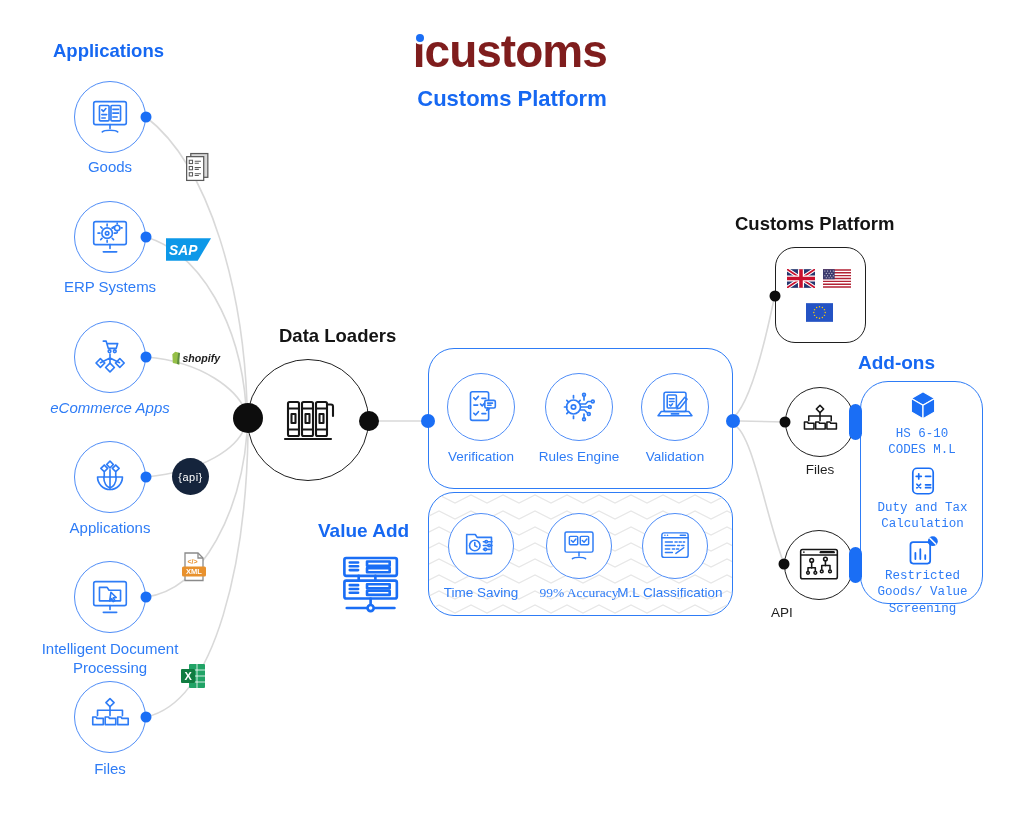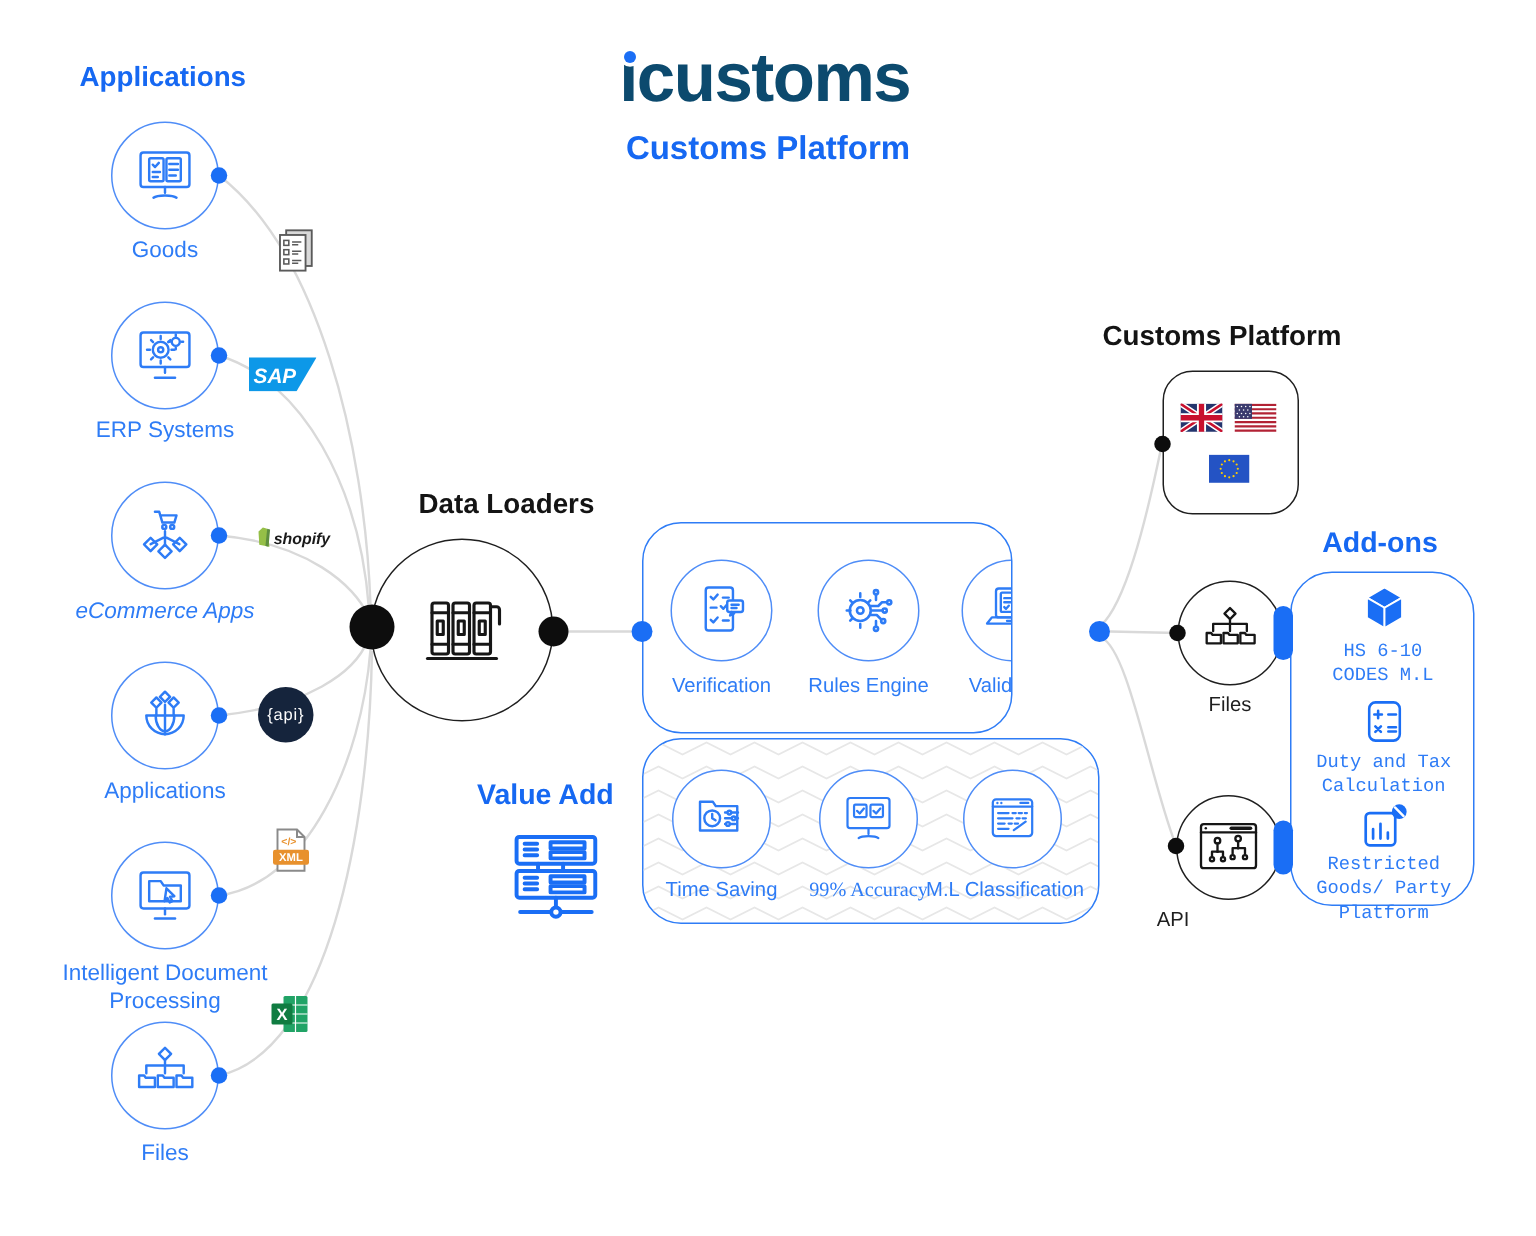--- a/index.html
+++ b/index.html
@@ -6,21 +6,21 @@
   .canvas{position:relative;width:1024px;height:824px;background:#fff;overflow:hidden;
           font-family:"Liberation Sans",sans-serif;}
   svg{display:block;}
   .layer{position:absolute;left:0;top:0;pointer-events:none;}
   .lines-layer{z-index:0;}
   .dots-layer{z-index:6;}
   .abs{position:absolute;}
   
   .logo-wrap{position:absolute;top:28px;left:0;width:100%;text-align:center;z-index:2;}
   .logo{position:relative;display:inline-block;font-size:46px;font-weight:700;
-        letter-spacing:-1px;color:#0c4a6e;line-height:1;}
+        letter-spacing:-1px;color:#7f1d1d;line-height:1;}
   .logo-dot{position:absolute;left:2px;top:7px;width:8px;height:8px;border-radius:50%;
         background:#1a6ef5;box-shadow:0 0 0 2.5px #fff;}
   .subtitle{position:absolute;top:86px;left:0;width:100%;text-align:center;
         font-size:22px;font-weight:700;color:#1668f2;z-index:2;}
   
   .sec-title{position:absolute;font-size:18.5px;font-weight:700;z-index:2;}
   .t-blue{color:#1668f2;}
   .t-black{color:#141414;}
   
   .circ-blue{position:absolute;width:72px;height:72px;border-radius:50%;
@@ -216,21 +216,21 @@
           <rect x="29.5" y="20" width="4" height="9"></rect>
         <rect x="40" y="8" width="11" height="34" rx="1.5"></rect>
         <path d="M40 14.5h11M40 35.5h11"></path>
           <rect x="43.5" y="20" width="4" height="9"></rect>
         <path d="M51.5 10.5h3.5a2 2 0 0 1 2 2V22"></path>
         <path d="M9 45h46"></path>
       </g>
     </svg>
   </div>
 
-  <div class="round-box-blue" style="left:428px;top:348px;width:247px;height:141px;">
+  <div class="round-box-blue" style="left:428px;top:348px;width:305px;height:141px;">
     <div class="proc-circ" style="left:18px;top:24px;">
       <svg width="42" height="42" viewBox="0 0 44 44">
         <g fill="none" stroke="#2e7cf6" stroke-width="1.7" stroke-linecap="round" stroke-linejoin="round">
           <rect x="11" y="6" width="19" height="30" rx="2"></rect>
           <path d="M14.5 12.5l1.8 1.8 3-3.4"></path>
             <path d="M23 13h4"></path>
           <path d="M14.5 20h4"></path>
             <path d="M21.5 19l1.8 1.8 3-3.4"></path>
           <path d="M14.5 28.5l1.8 1.8 3-3.4"></path>
             <path d="M23 29h4"></path>
@@ -440,21 +440,21 @@
           <path d="M31 15.5v5"></path>
         <path d="M31 20.5h-4v4"></path>
           <circle cx="27" cy="27" r="1.5"></circle>
         <path d="M31 20.5h5v4"></path>
           <circle cx="36" cy="27" r="1.5"></circle>
       </g>
     </svg>
   </div>
   <div class="k-label" style="left:752px;top:605px;width:60px;">API</div>
 
-  <div class="sec-title t-blue" style="left:858px;top:352px;width:124px;text-align:center;font-size:19px;">Add-ons</div>
+  <div class="sec-title t-blue" style="left:858px;top:352px;width:124px;font-size:19px;">Add-ons</div>
   <div class="round-box-blue" style="left:860px;top:381px;width:123px;height:223px;border-radius:28px;overflow:visible;font-family:Liberation Mono, monospace;">
     <svg class="abs" style="left:44px;top:7px;" width="36" height="36" viewBox="0 0 40 40">
       <g fill="#1a6ef5" stroke="#fff" stroke-width="1.4" stroke-linejoin="round">
         <path d="M20 3l13 7.5L20 18 7 10.5z"></path>
         <path d="M7 10.5v15L20 33V18z"></path>
         <path d="M33 10.5v15L20 33V18z"></path>
       </g>
     </svg>
     <div class="addon-item-label" style="left:22px;top:44px;width:78px;">HS 6-10 CODES M.L</div>
     <svg class="abs" style="left:45px;top:82px;" width="34" height="34" viewBox="0 0 40 40">
@@ -468,21 +468,21 @@
     </svg>
     <div class="addon-item-label" style="left:14px;top:118px;width:95px;">Duty and Tax Calculation</div>
     <svg class="abs" style="left:44px;top:152px;" width="36" height="34" viewBox="0 0 40 38">
       <g fill="none" stroke="#1a6ef5" stroke-width="2" stroke-linecap="round" stroke-linejoin="round">
         <rect x="6" y="9" width="22" height="24" rx="3"></rect>
         <path d="M11.5 28v-7M17 28v-11M22.5 28v-4.5"></path>
       </g>
       <circle cx="31" cy="8" r="5.5" fill="#1a6ef5"></circle>
       <path d="M27.8 4.8l6.4 6.4" stroke="#fff" stroke-width="1.8" stroke-linecap="round"></path>
     </svg>
-    <div class="addon-item-label" style="left:4px;top:186px;width:115px;">Restricted Goods/ Party Platform</div>
+    <div class="addon-item-label" style="left:4px;top:186px;width:115px;">Restricted Goods/ Value Screening</div>
   </div>
   <div class="pill" style="left:849px;top:404px;"></div>
   <div class="pill" style="left:849px;top:547px;"></div>
 
   <svg class="layer dots-layer" width="1024" height="824">
     <g fill="#1a6ef5">
       <circle cx="146" cy="117" r="5.5"></circle>
         <circle cx="146" cy="237" r="5.5"></circle>
       <circle cx="146" cy="357" r="5.5"></circle>
         <circle cx="146" cy="477" r="5.5"></circle>

